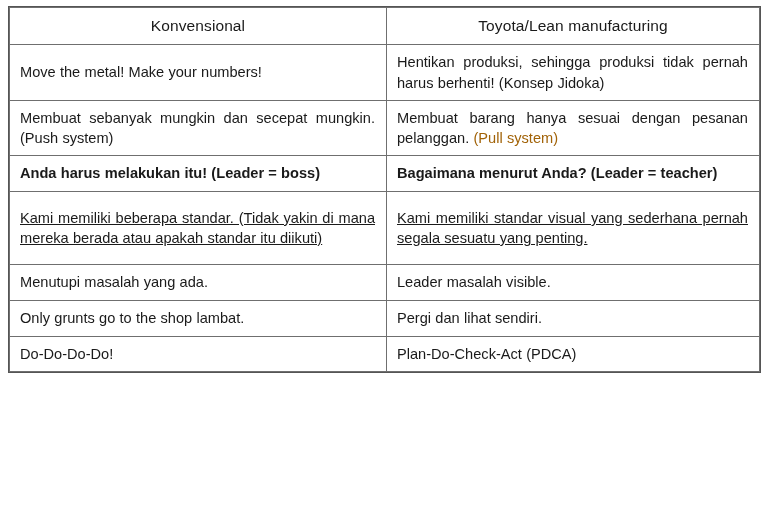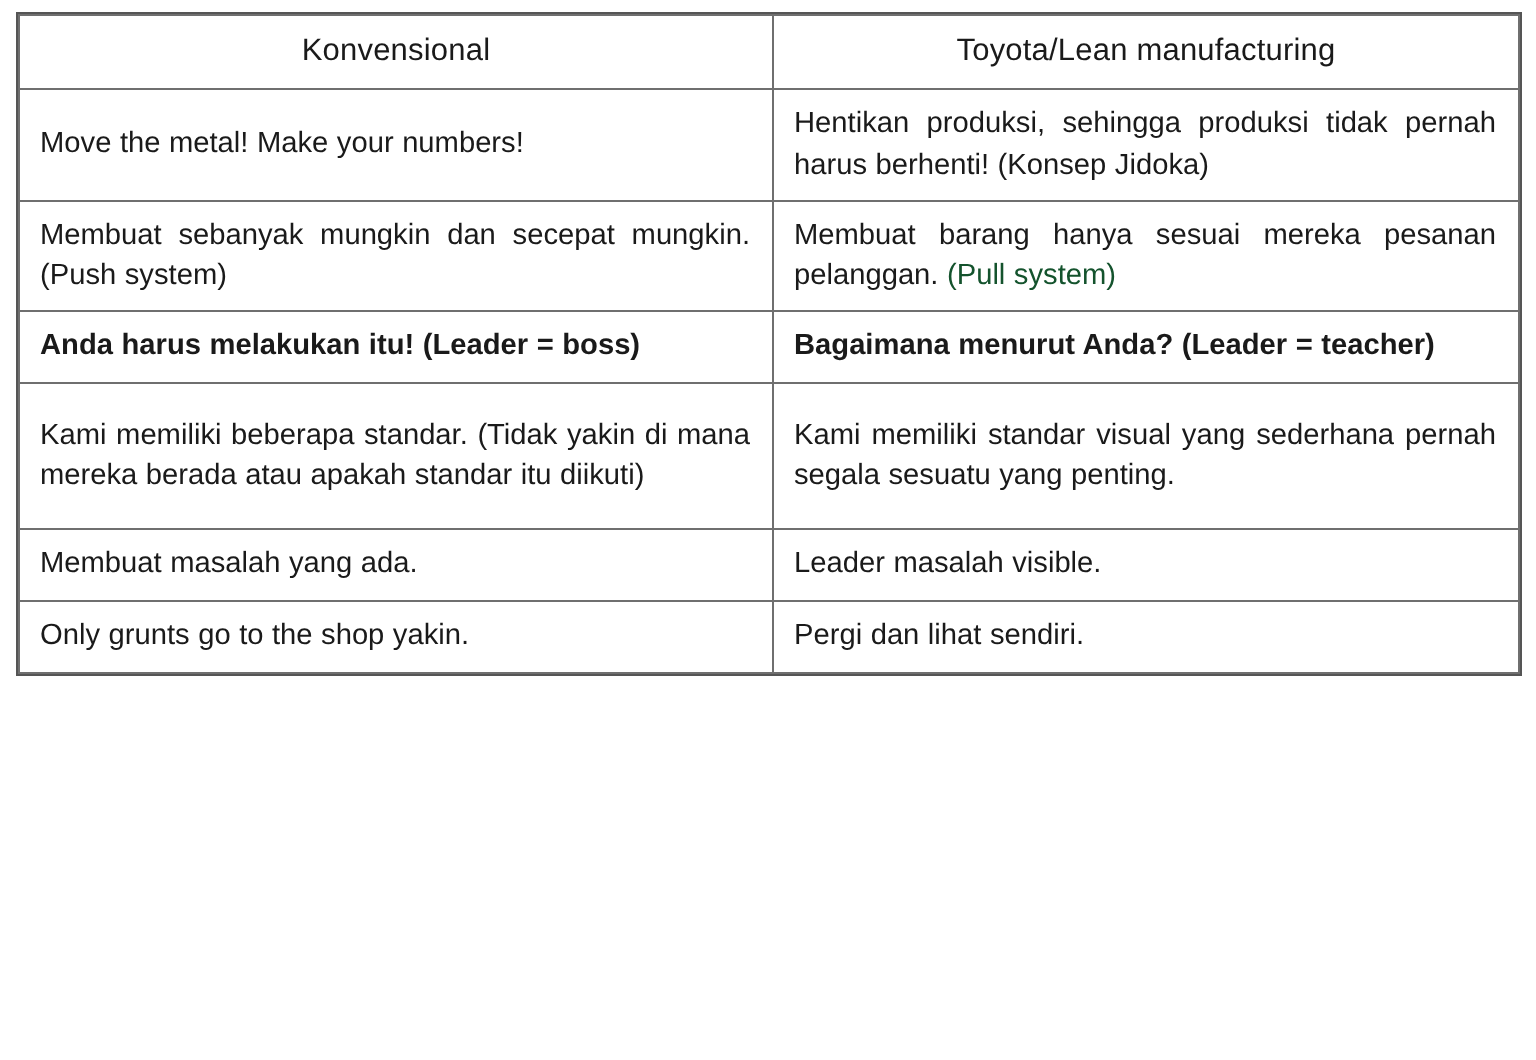--- a/index.html
+++ b/index.html
@@ -83,21 +83,21 @@
 
   .linkish {
     color: #4a6ee0;
   }
 
   
   tr[data-row="0"] td { height: 48px; }
   tr[data-row="1"] td { height: 55px; }
   tr[data-row="2"] td { height: 75px; }
   tr[data-row="3"] td { height: 36px; font-weight: bold; }
-  tr[data-row="4"] td { height: 73px; }
+  tr[data-row="4"] td { height: 73px; text-decoration: underline; }
   tr[data-row="5"] td { height: 74px; }
   tr[data-row="6"] td { height: 36px; }
   tr[data-row="7"] td { height: 36px; }
   tr[data-row="8"] td { height: 35px; }
 </style>
 </head>
 <body>
 
 <div class="page">
   <div class="table-wrap">
@@ -112,34 +112,38 @@
           <th>Toyota/Lean manufacturing</th>
         </tr>
       </thead>
       <tbody id="table-body">
           <tr data-row="0">
             <td class="single">Move the metal! Make your numbers!</td>
             <td><span>Hentikan produksi, sehingga produksi tidak pernah harus berhenti! (Konsep Jidoka)</span></td>
           </tr>
           <tr data-row="1">
             <td>Membuat sebanyak mungkin dan secepat mungkin. (Push system)</td>
-            <td><span>Membuat barang hanya sesuai mereka pesanan pelanggan. </span><span class="linkish" style="color: #14532d;">(Pull system)</span></td>
+            <td><span>Membuat barang hanya sesuai dengan pesanan pelanggan. </span><span class="linkish" style="color: #a16207;">(Pull system)</span></td>
           </tr>
           <tr data-row="3">
             <td class="single">Anda harus melakukan itu! (Leader = boss)</td>
             <td class="single"><span>Bagaimana menurut Anda? (Leader = teacher)</span></td>
           </tr>
           <tr data-row="4">
             <td>Kami memiliki beberapa standar. (Tidak yakin di mana mereka berada atau apakah standar itu diikuti)</td>
             <td><span>Kami memiliki standar visual yang sederhana pernah segala sesuatu yang penting.</span></td>
           </tr>
           <tr data-row="6">
-            <td class="single">Membuat masalah yang ada.</td>
+            <td class="single">Menutupi masalah yang ada.</td>
             <td class="single"><span>Leader masalah visible.</span></td>
           </tr>
           <tr data-row="7">
-            <td class="single">Only grunts go to the shop yakin.</td>
+            <td class="single">Only grunts go to the shop lambat.</td>
             <td class="single"><span>Pergi dan lihat sendiri.</span></td>
+          </tr>
+          <tr data-row="8">
+            <td class="single">Do-Do-Do-Do!</td>
+            <td class="single"><span>Plan-Do-Check-Act (PDCA)</span></td>
           </tr>
         </tbody>
     </table>
   </div>
 </div>
 
 </body></html>

